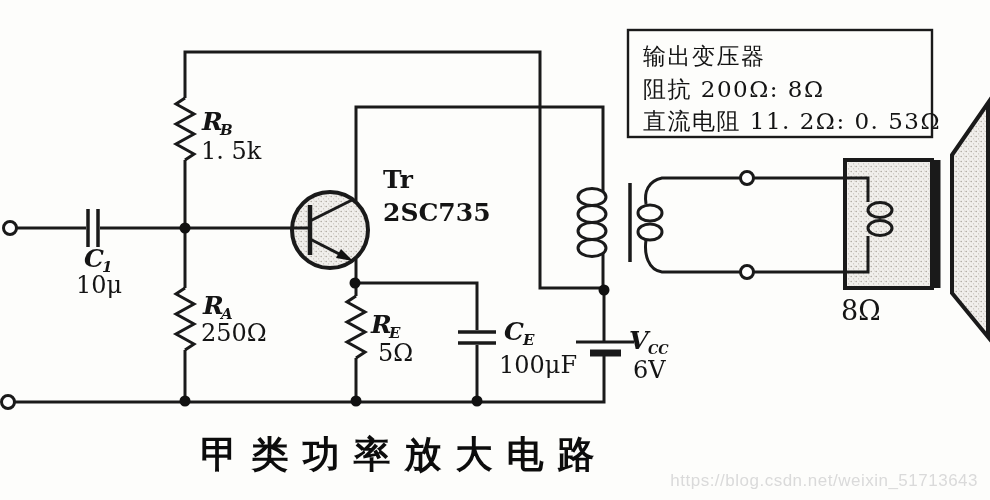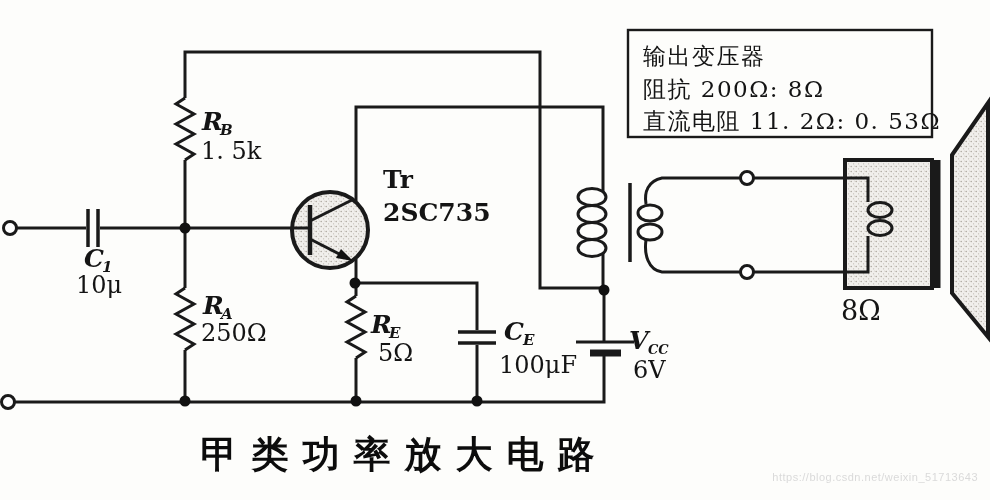--- a/index.html
+++ b/index.html
@@ -26,21 +26,21 @@
   .ohm {font:27px "DejaVu Serif",serif;}
   
   .title{
     position:absolute;left:0;top:430px;width:809px;text-align:center;
     font-family:"Liberation Sans","DejaVu Sans",sans-serif;font-weight:700;
     font-size:37px;letter-spacing:14px;color:#0c0c0c;white-space:nowrap;
   }
   .watermark{
     position:absolute;right:12px;top:471px;
     font-family:"Liberation Sans","DejaVu Sans",sans-serif;
-    font-size:11px;color:#dadada;letter-spacing:.5px;
+    font-size:17px;color:#dadada;letter-spacing:.5px;
   }
 </style>
 </head>
 <body>
 
 <div class="stage">
   <svg width="990" height="500" viewBox="0 0 990 500">
     <defs>
       <pattern id="stipple" width="5" height="5" patternUnits="userSpaceOnUse">
         <rect width="5" height="5" fill="#f1efec"></rect>

